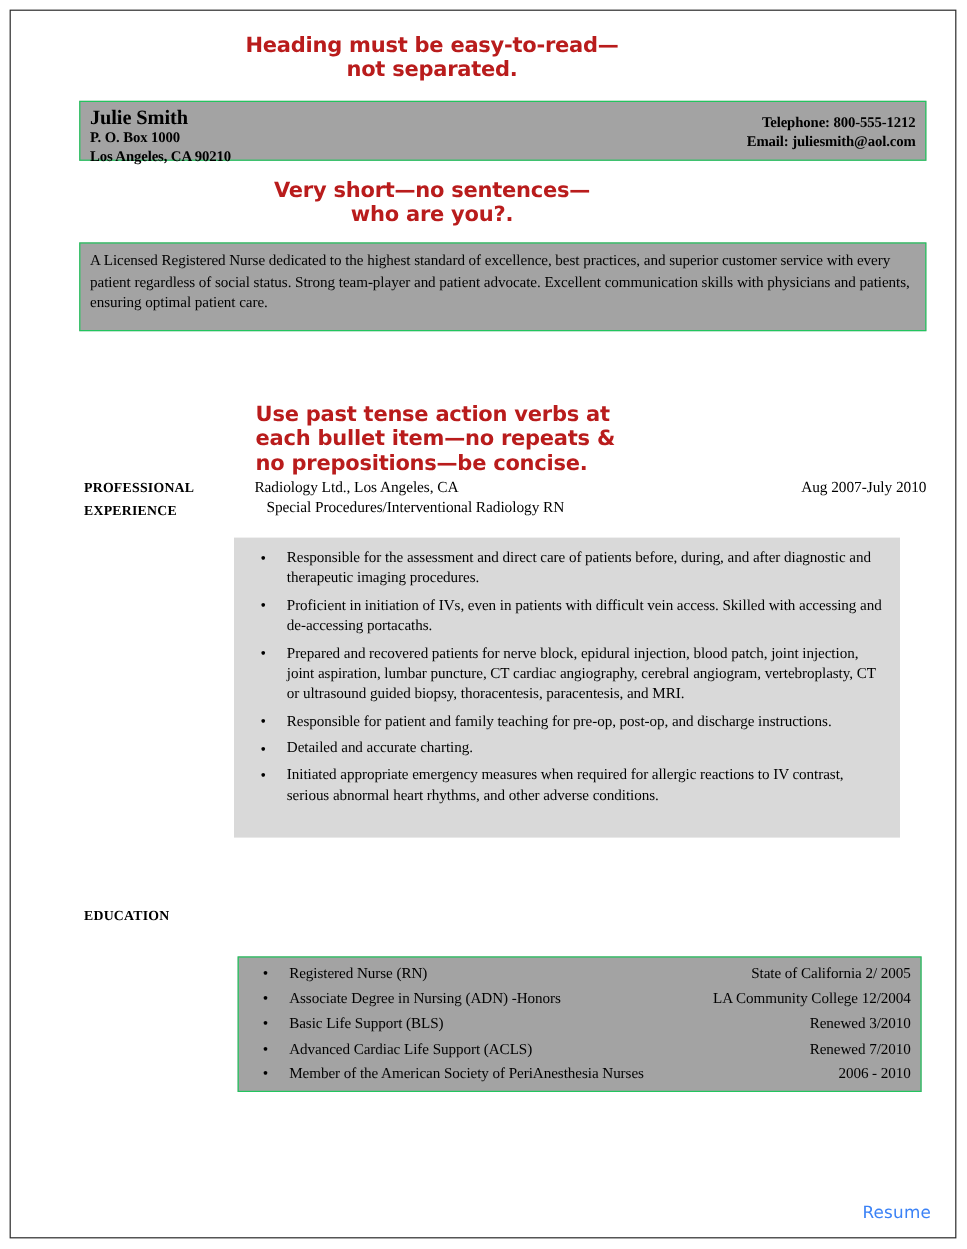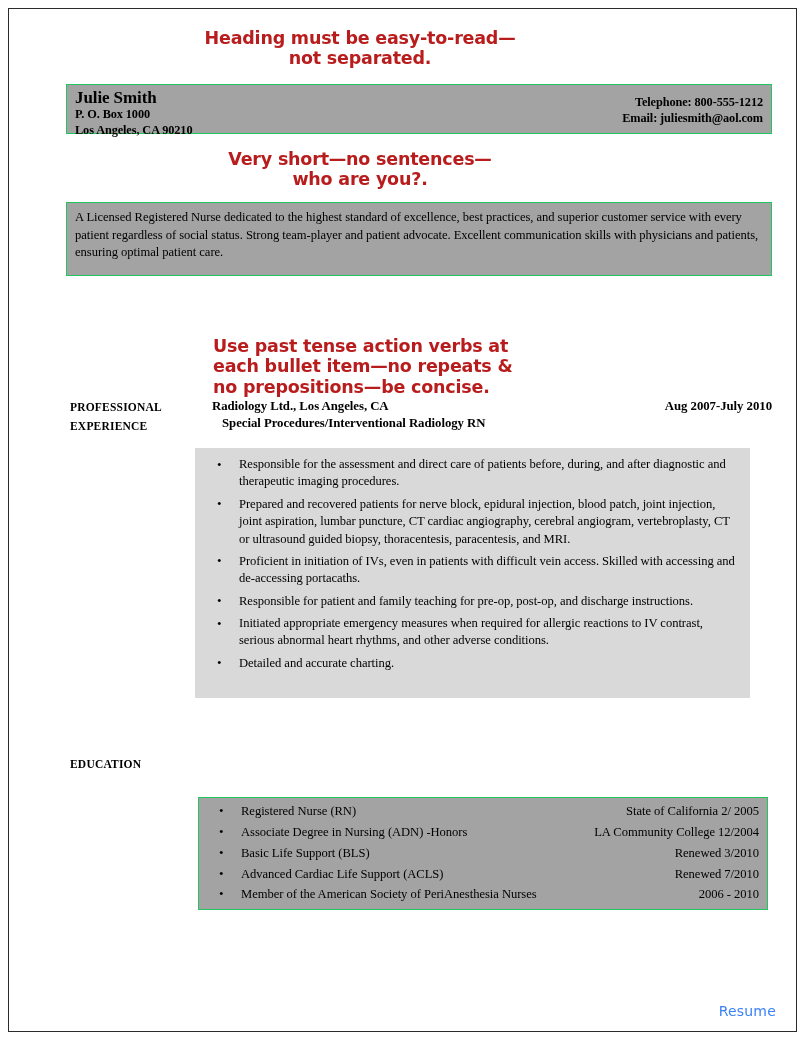--- a/index.html
+++ b/index.html
@@ -120,21 +120,21 @@
     line-height: 1.62;
   }
 
   
   #job-header {
     position: absolute;
     left: 212px;
     top: 398px;
     width: 560px;
     font-size: 12.8px;
-    font-weight: bold;
+    font-weight: normal;
     letter-spacing: -0.05px;
   }
   #job-row-1 {
     display: flex;
     justify-content: space-between;
     align-items: baseline;
     line-height: 1.30;
   }
   #job-row-2 {
     line-height: 1.30;
@@ -266,25 +266,25 @@
     <div id="job-row-1">
       <span>Radiology Ltd., Los Angeles, CA</span>
       <span>Aug 2007-July 2010</span>
     </div>
     <div id="job-row-2">Special  Procedures/Interventional Radiology  RN</div>
   </div>
 
   <div id="duties-box">
     <ul class="bullets" id="duties-list">
         <li>Responsible for the assessment and direct care of patients before, during, and after diagnostic and therapeutic imaging procedures.</li>
+        <li>Proficient in initiation of IVs, even in patients with difficult vein access.  Skilled with accessing and de-accessing portacaths.</li>
         <li>Prepared and recovered patients for nerve block, epidural injection, blood patch, joint injection, joint aspiration,  lumbar puncture, CT cardiac angiography, cerebral angiogram, vertebroplasty, CT or ultrasound guided biopsy, thoracentesis, paracentesis, and MRI.</li>
-        <li>Proficient in initiation of IVs, even in patients with difficult vein access.  Skilled with accessing and de-accessing portacaths.</li>
         <li>Responsible for patient and family teaching for pre-op, post-op, and discharge instructions.</li>
+        <li>Detailed and accurate charting.</li>
         <li>Initiated appropriate emergency measures when required for allergic reactions to IV contrast, serious abnormal heart rhythms, and other adverse conditions.</li>
-        <li>Detailed and accurate charting.</li>
       </ul>
   </div>
 
 
   <div class="section-label" style="left:70px; top:755px; width:140px;">EDUCATION</div>
 
   <div class="box" id="education-box">
     <ul class="edu-list" id="education-list">
         <li>
           <span class="edu-credential">Registered Nurse (RN)</span>

